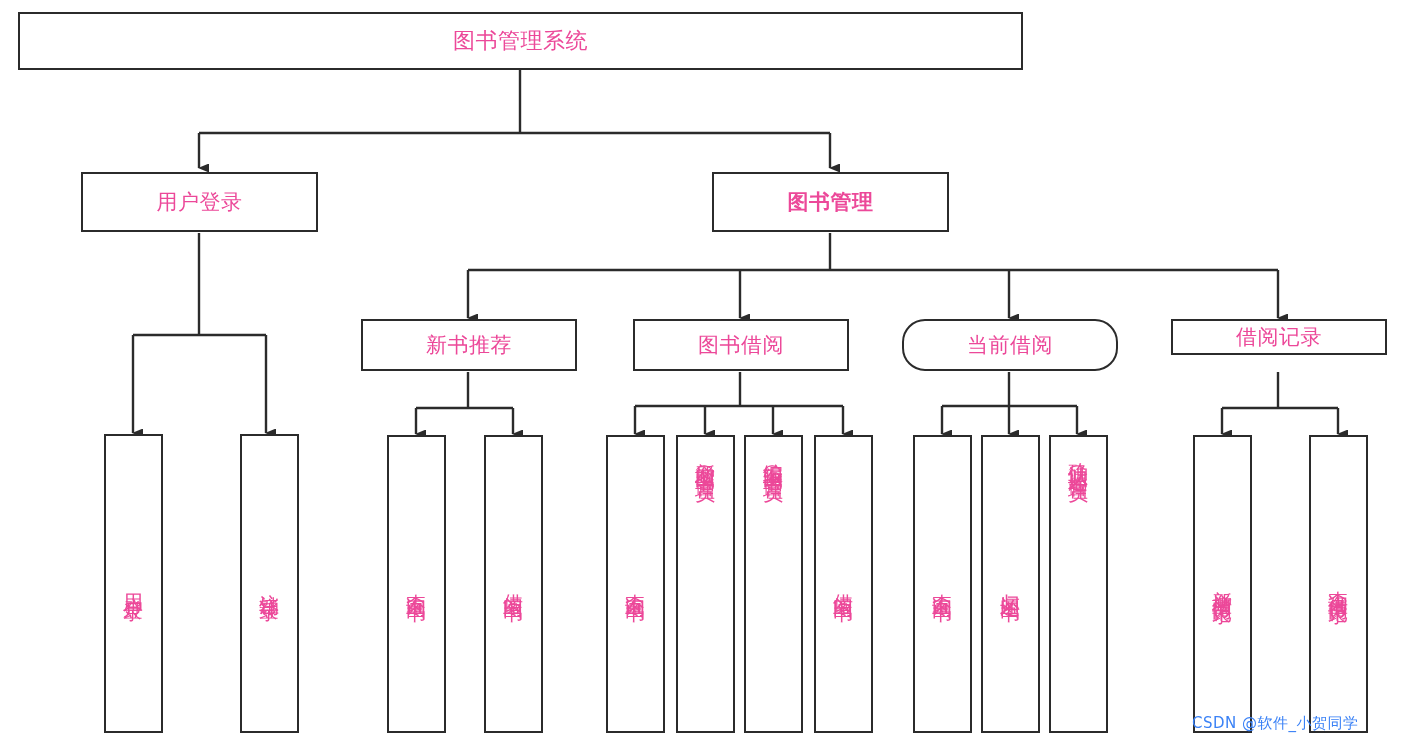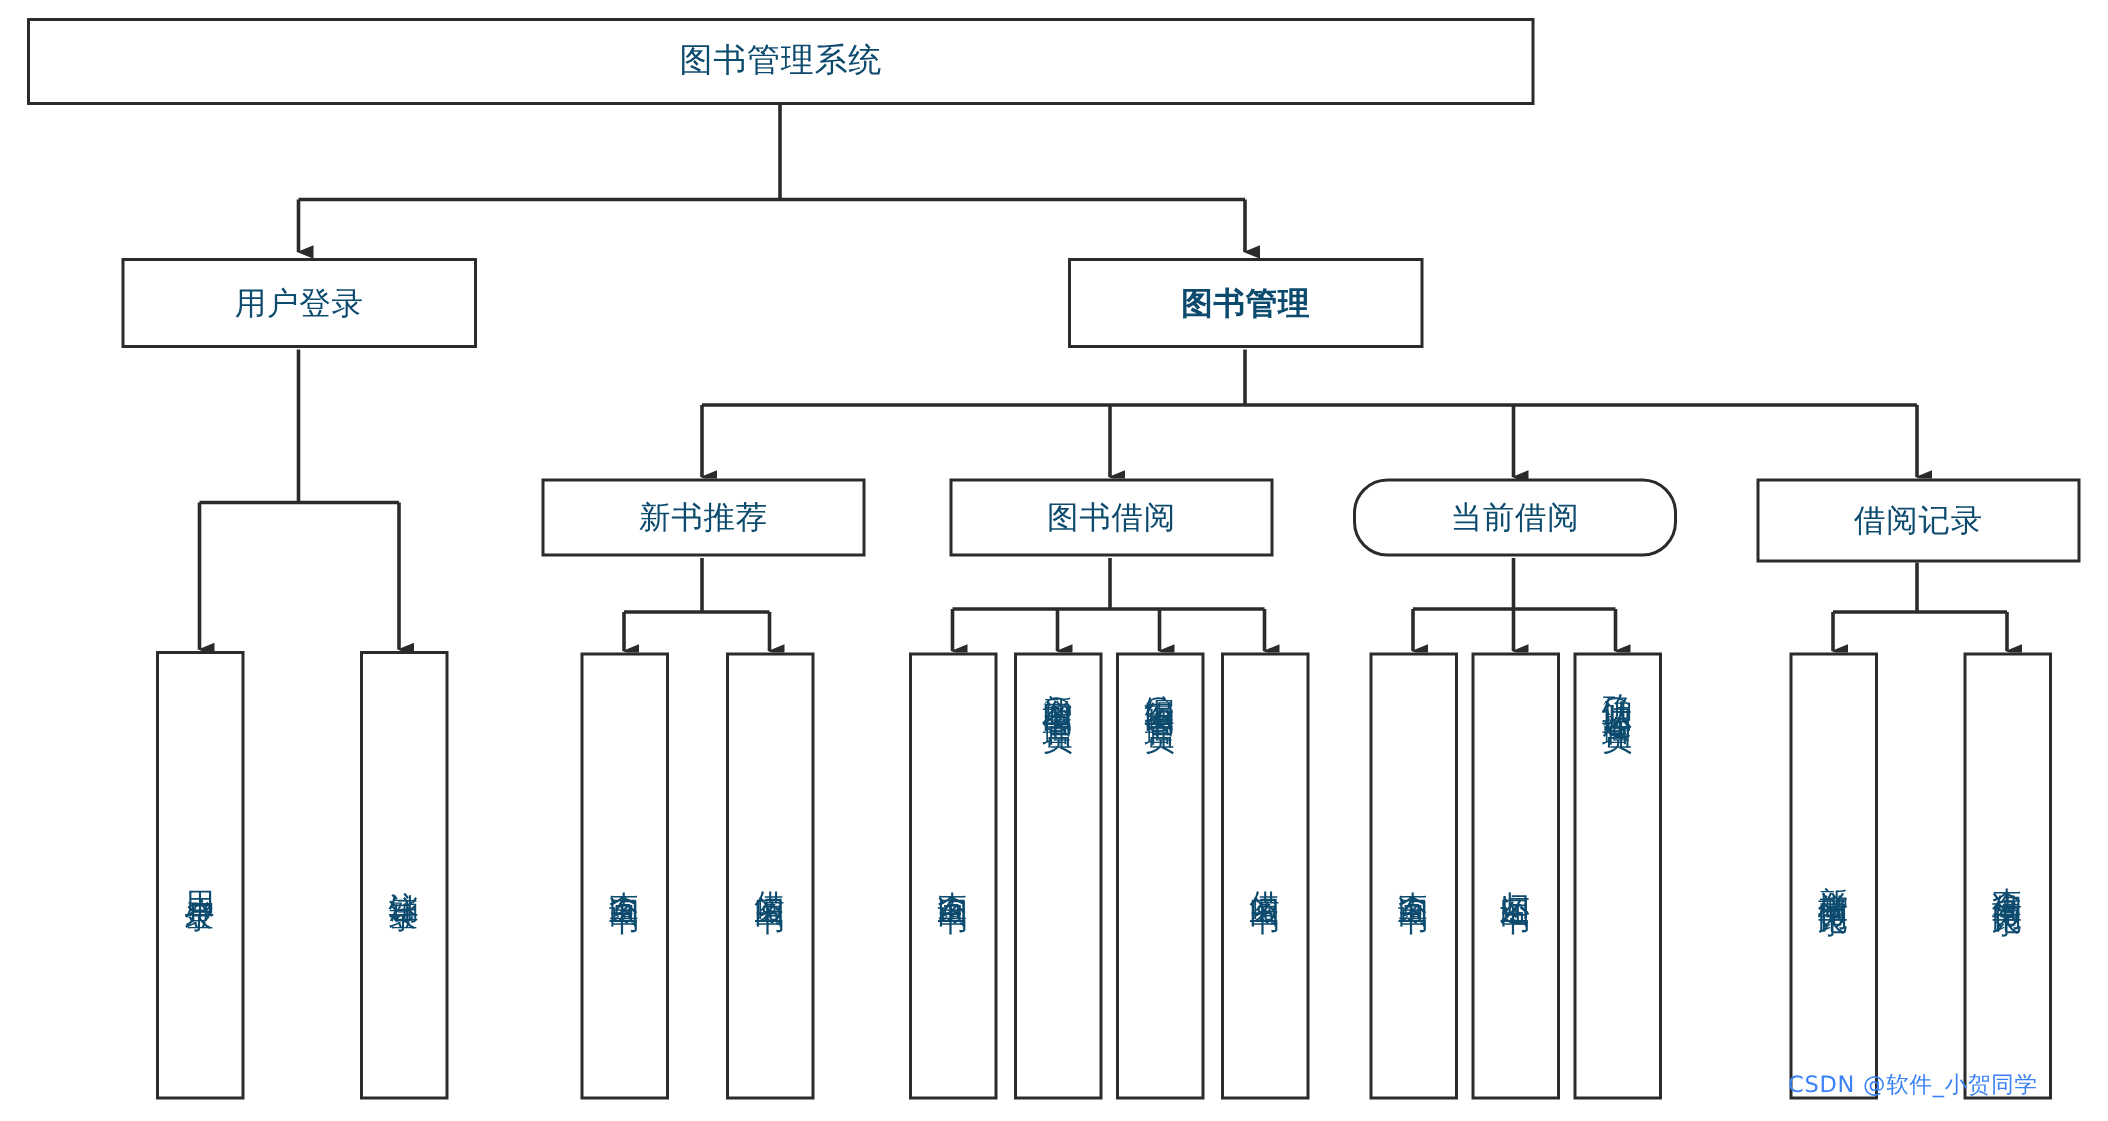--- a/index.html
+++ b/index.html
@@ -33,21 +33,21 @@
     background: #ffffff;
     border: 2px solid #2b2b2b;
     display: flex;
     align-items: center;
     justify-content: center;
     text-align: center;
   }
   .node .lbl {
     display: block;
     line-height: 1.18;
-    color: #0c4a6e;
+    color: #ec4899;
     letter-spacing: 0.5px;
   }
   
   .node.horiz .lbl {
     writing-mode: horizontal-tb;
     font-size: 21px;
   }
   .node.root .lbl { font-size: 22px; }
   
   .node.vert {
@@ -144,21 +144,21 @@
   </div>
 
   <div class="node horiz" style="left:361px; top:319px; width:216px; height:52px;">
     <span class="lbl">新书推荐</span>
   </div>
 
   <div class="node horiz" style="left:902px; top:319px; width:216px; height:52px;border-radius:23px;">
     <span class="lbl">当前借阅</span>
   </div>
 
-  <div class="node horiz" style="left:1171px; top:319px; width:216px; height:56px;justify-content:center;">
+  <div class="node horiz" style="left:1171px; top:319px; width:216px; height:36px;justify-content:center;">
     <span class="lbl">借阅记录</span>
   </div>
 
   <div class="node vert align-mid" style="left:104px; top:434px; width:59px; height:299px;">
     <span class="lbl">用户登录</span>
   </div>
 
   <div class="node vert align-mid" style="left:240px; top:434px; width:59px; height:299px;">
     <span class="lbl">注销登录</span>
   </div>

